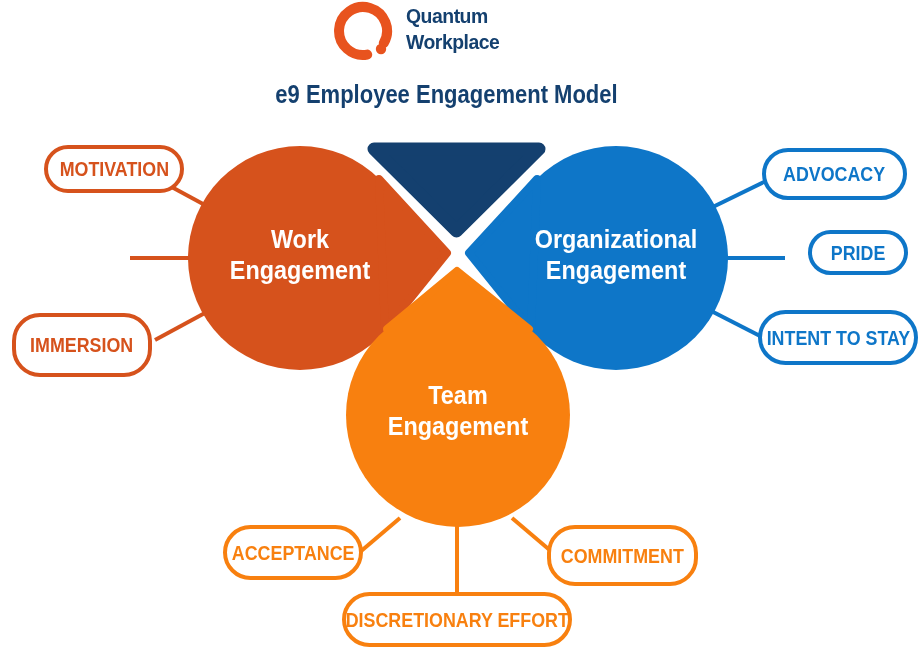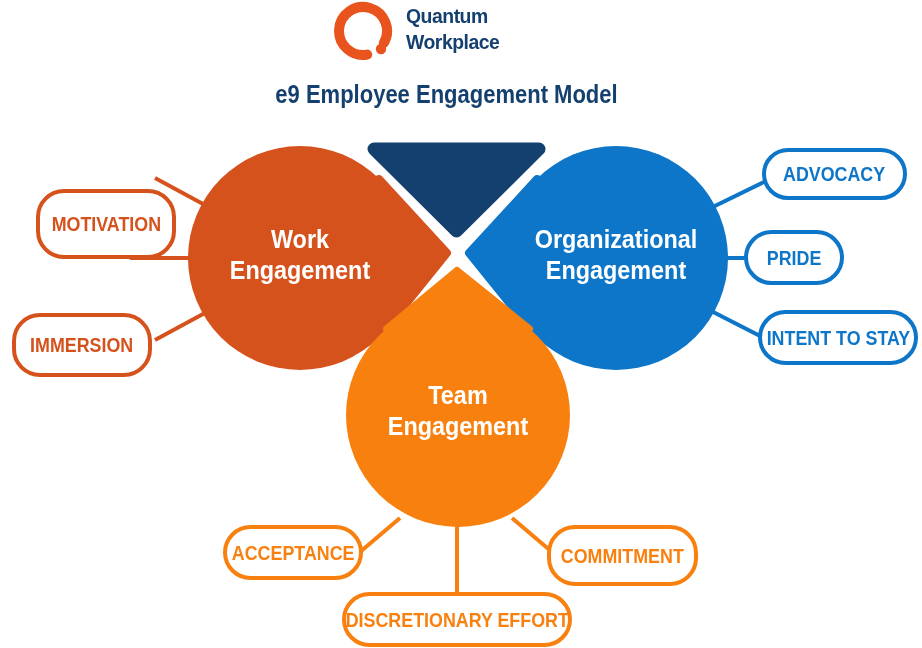--- a/index.html
+++ b/index.html
@@ -47,25 +47,25 @@
     position:absolute;box-sizing:border-box;
     display:flex;align-items:center;justify-content:center;
     border:4px solid;border-radius:28px;background:var(--bg,#fff);
     font-weight:bold;font-size:21px;white-space:nowrap;
   }
   .pill span{display:inline-block;transform:scaleX(0.85);transform-origin:center;}
   .pill.work-pill{border-color:var(--work);color:var(--work);}
   .pill.org-pill{border-color:var(--org);color:var(--org);}
   .pill.team-pill{border-color:var(--team);color:var(--team);}
 
-  .pill.motivation{left:36px;top:145px;width:140px;height:70px;margin-top:44px;}
+  .pill.motivation{left:44px;top:145px;width:140px;height:48px;}
   .pill.inspiration{left:3px;top:232px;width:140px;height:53px;}
   .pill.immersion{left:12px;top:313px;width:140px;height:64px;}
   .pill.advocacy{left:762px;top:148px;width:145px;height:52px;}
-  .pill.pride{left:744px;top:230px;width:100px;height:55px;}
+  .pill.pride{left:808px;top:230px;width:100px;height:45px;}
   .pill.intent{left:758px;top:310px;width:160px;height:55px;}
   .pill.acceptance{left:223px;top:525px;width:140px;height:55px;}
   .pill.discretionary{left:342px;top:592px;width:230px;height:55px;}
   .pill.commitment{left:547px;top:525px;width:151px;height:61px;}
 </style>
 </head>
 <body>
 
 <div id="canvas">
 

